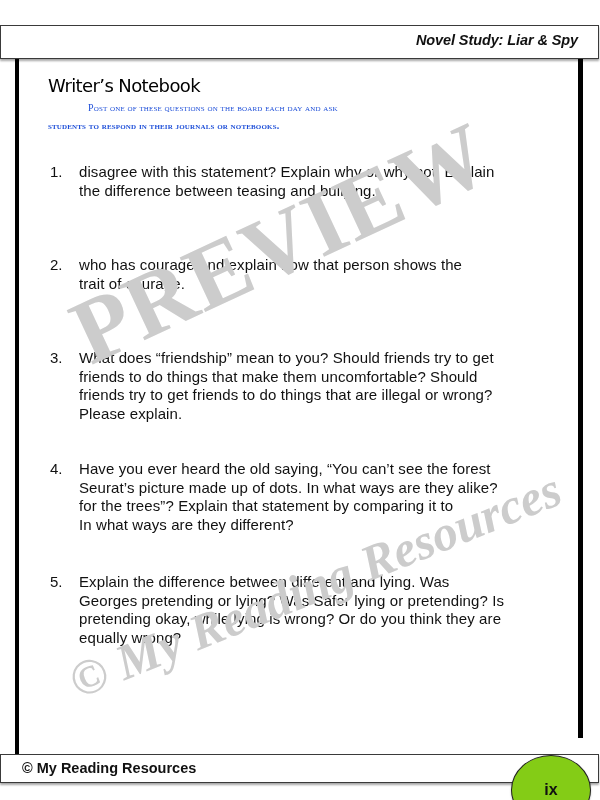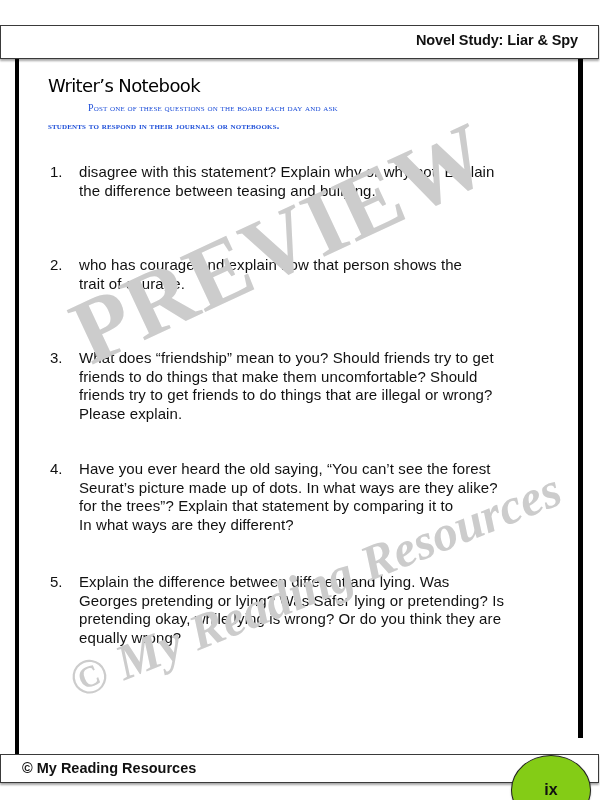--- a/index.html
+++ b/index.html
@@ -6,20 +6,21 @@
   body {
     width: 600px; height: 800px; position: relative; overflow: hidden;
     background: #ffffff; color: #111111;
     font-family: "Liberation Sans", sans-serif;
   }
   .header-box {
     position: absolute; left: 0; top: 25px; width: 597px; height: 32px;
     border: 1.5px solid #3a3a3a; background: #fff;
     box-shadow: 0 2px 2px rgba(0,0,0,0.35);
     z-index: 3;
+    font-style: italic;
   }
   .header-title {
     position: absolute; right: 20px; top: 6px;
     font-weight: bold; font-size: 14.5px; letter-spacing: -0.1px;
     white-space: nowrap;
   }
   .vbar { position: absolute; background: #000; z-index: 1; }
   .vbar-left { left: 15px; top: 58px; width: 4px; height: 697px; }
   .vbar-right { left: 578px; top: 58px; width: 5px; height: 680px; }
 

